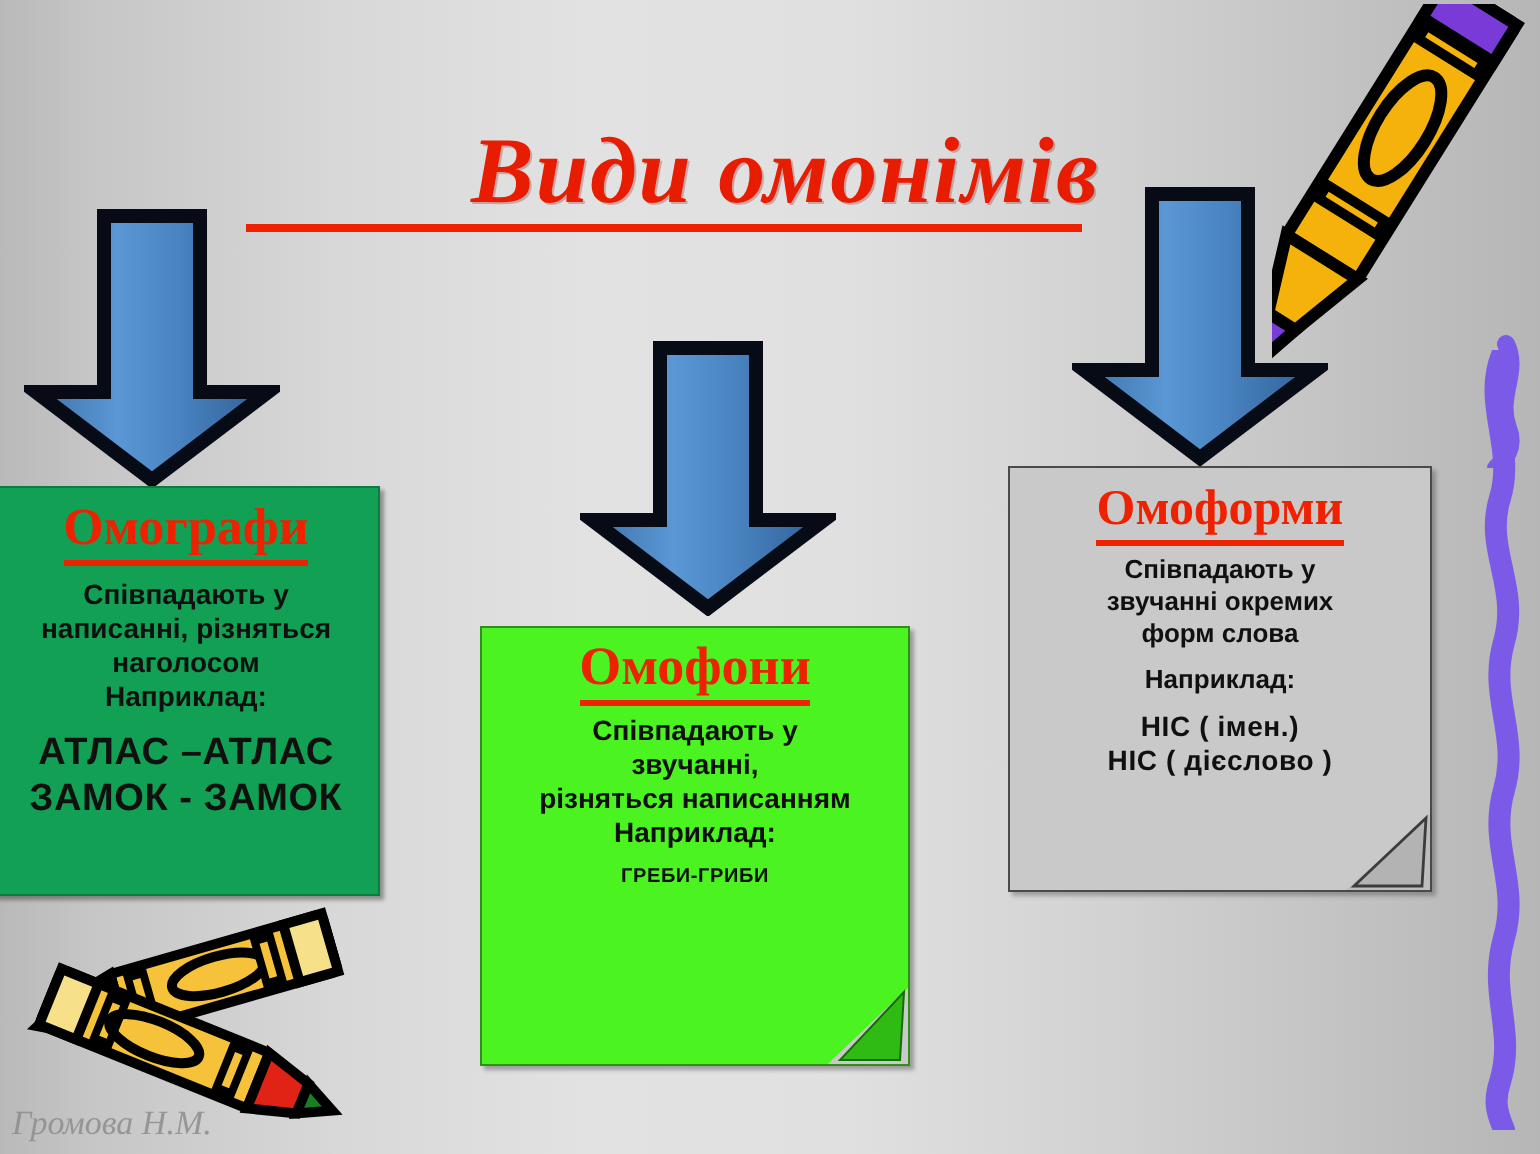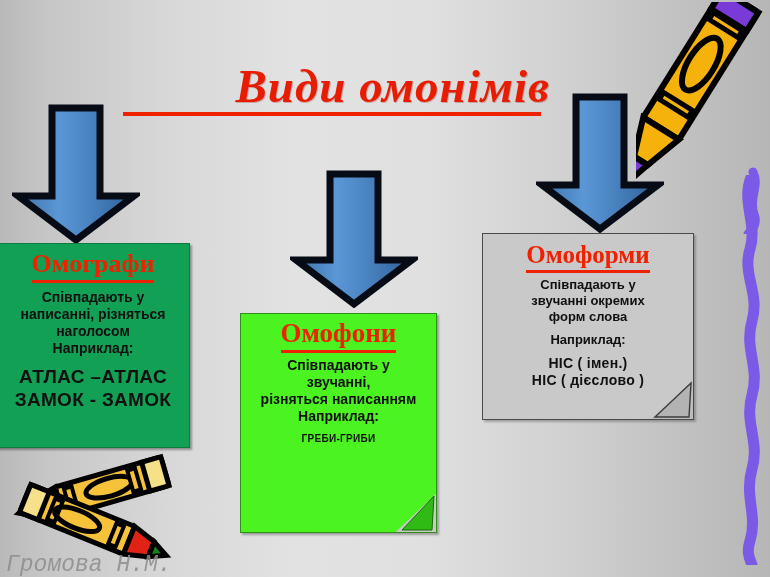--- a/index.html
+++ b/index.html
@@ -94,37 +94,37 @@
     padding: 7px 4px 0 4px;
   }
   #box-omohrafy .box-head { font-size: 26px; }
   #box-omohrafy .box-body { font-size: 14px; margin-top: 6px; }
   #box-omohrafy .examples { font-size: 19px; letter-spacing: 0.3px; }
 
   
   #box-omofony {
     left: 240px;
     top: 313px;
-    width: 197px;
+    width: 215px;
     height: 220px;
     background: #4bf321;
     border: 1px solid #2f8f18;
     box-shadow: 2px 2px 2px rgba(0,0,0,0.3);
     padding: 6px 5px 0 5px;
   }
   #box-omofony .box-head { font-size: 27px; }
   #box-omofony .box-body { font-size: 14px; margin-top: 4px; }
   #box-omofony .examples { font-size: 10px; letter-spacing: 0.3px; }
 
   
   #box-omoformy {
-    left: 482px;
+    left: 504px;
     top: 233px;
     width: 212px;
-    height: 187px;
+    height: 213px;
     background: #c9c9c9;
     border: 1px solid #4a4a4a;
     box-shadow: 2px 2px 2px rgba(0,0,0,0.25);
     padding: 8px 5px 0 5px;
   }
   #box-omoformy .box-head { font-size: 25px; }
   #box-omoformy .box-body { font-size: 13px; margin-top: 4px; }
   #box-omoformy .examples { font-size: 14px; letter-spacing: 0.3px; }
 
   
@@ -133,23 +133,23 @@
   
   #crayon-top { position: absolute; left: 636px; top: 2px; }
   #squiggle   { position: absolute; left: 726px; top: 175px; }
   #crayons-bottom { position: absolute; left: 6px; top: 452px; }
 
   
   #watermark {
     position: absolute;
     left: 6px;
     top: 552px;
-    font-family: Liberation Mono, monospace;
+    font-family: Liberation Serif, serif;
     font-style: italic;
-    font-size: 23px;
+    font-size: 17px;
     color: #8d8d8d;
     opacity: 0.85;
     white-space: nowrap;
   }
 </style>
 </head>
 <body>
 
 <div id="slide">
 

